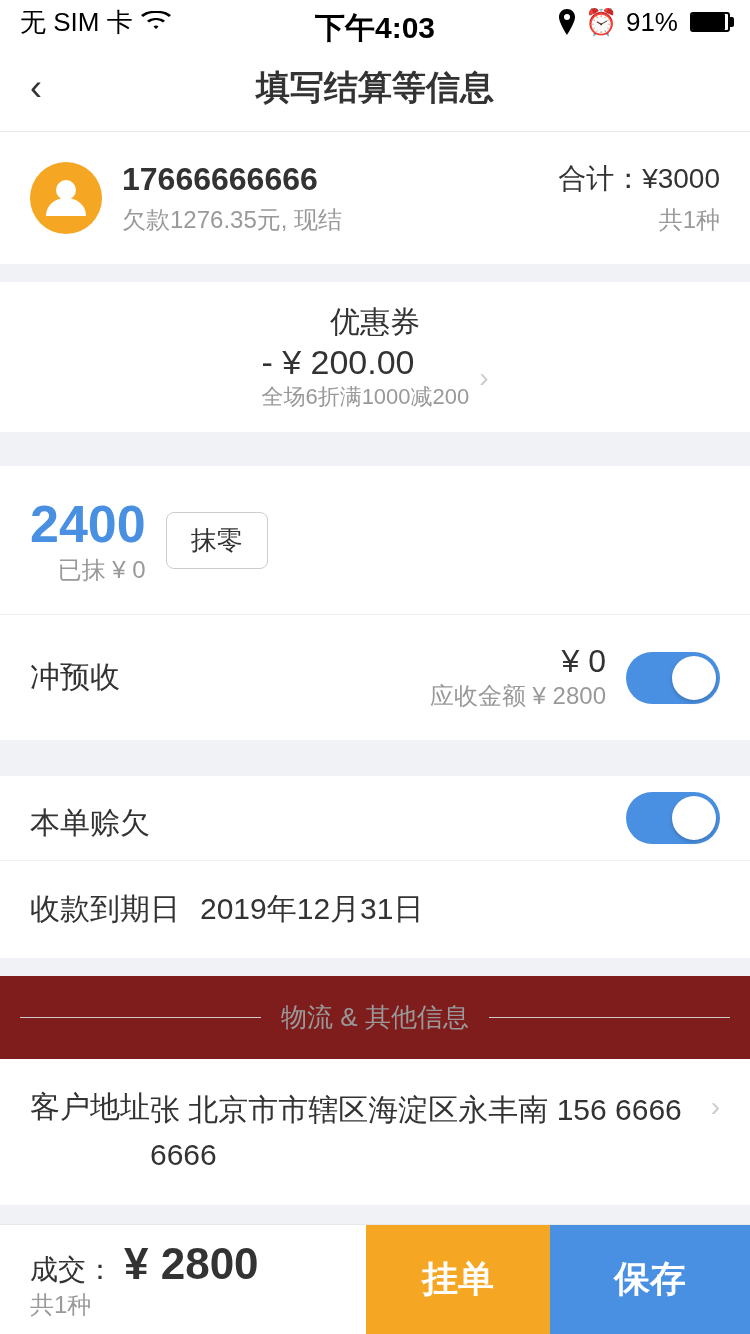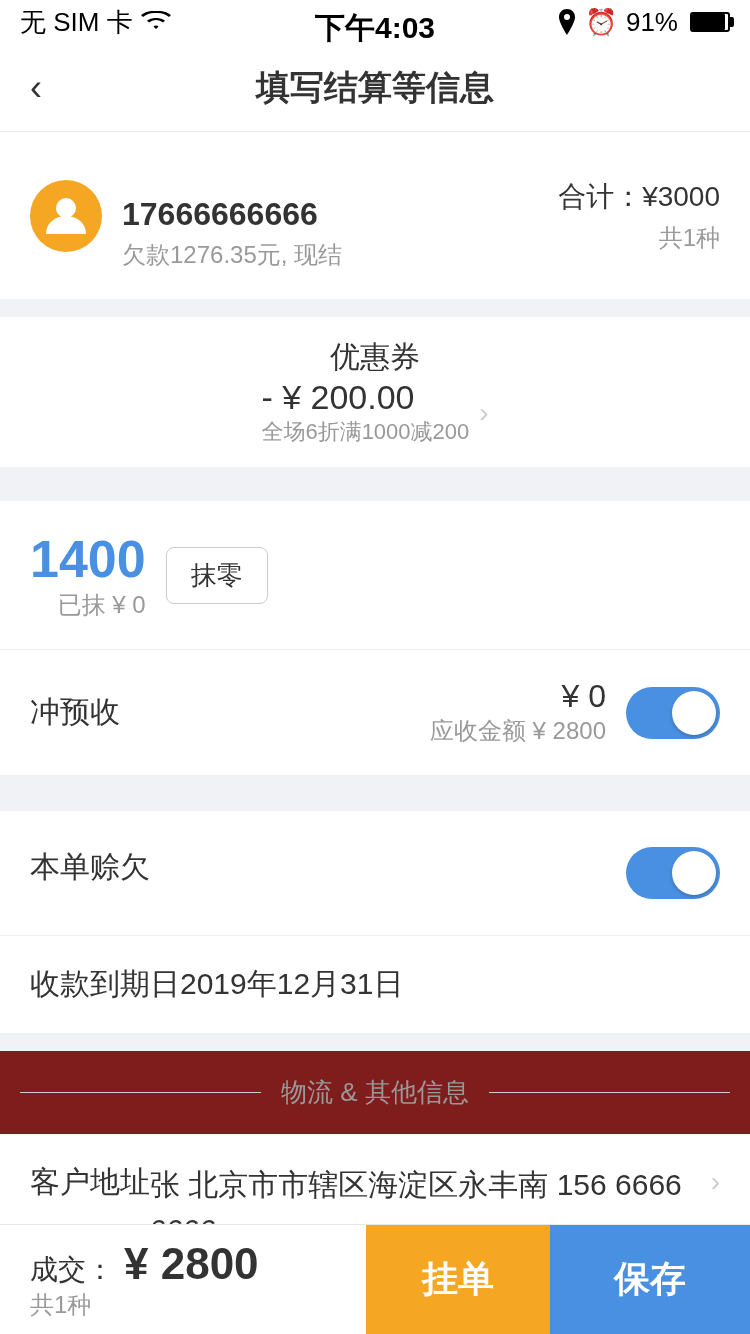--- a/index.html
+++ b/index.html
@@ -129,21 +129,20 @@
     .avatar-icon {
       width: 48px;
       height: 48px;
       fill: #fff;
     }
     .customer-info {}
     .customer-phone {
       font-size: 32px;
       font-weight: 600;
       color: #333;
-      margin-top: 36px;
     }
     .customer-debt {
       font-size: 24px;
       color: #999;
       margin-top: 6px;
     }
     .customer-right {
       text-align: right;
     }
     .total-label {
@@ -288,36 +287,37 @@
       border-radius: 50%;
       background: #fff;
       position: absolute;
       top: 4px;
       right: 4px;
       box-shadow: 0 2px 4px rgba(0,0,0,0.2);
     }
 
     
     .debt-row {
-      padding: 36px 30px;
-      display: flex;
-      align-items: flex-start;
+      padding: 16px 30px;
+      display: flex;
+      align-items: flex-end;
       justify-content: space-between;
       font-family: Liberation Serif, serif;
     }
     .debt-label {
       font-size: 30px;
       color: #333;
     }
 
     
     .duedate-row {
       padding: 28px 30px;
       display: flex;
       align-items: center;
+      gap: 20px;
       border-top: 1px solid #f0f0f0;
     }
     .duedate-label {
       font-size: 30px;
       color: #333;
       white-space: nowrap;
     }
     .duedate-value {
       font-size: 30px;
       color: #333;
@@ -498,21 +498,21 @@
       <span class="chevron-right">›</span>
     </div>
   </div>
 
   <div class="separator"></div>
 
   <div class="section">
     <div class="amount-row">
       <div class="amount-right">
         <div class="amount-value-wrap">
-          <span class="amount-value">1400</span>
+          <span class="amount-value">2400</span>
           <div class="amount-erased">已抹  ¥ 0</div>
         </div>
         <button class="round-btn">抹零</button>
       </div>
     </div>
 
     <div class="prepay-row">
       <span class="prepay-label">冲预收</span>
       <div class="prepay-right">
         <div class="prepay-amounts">

